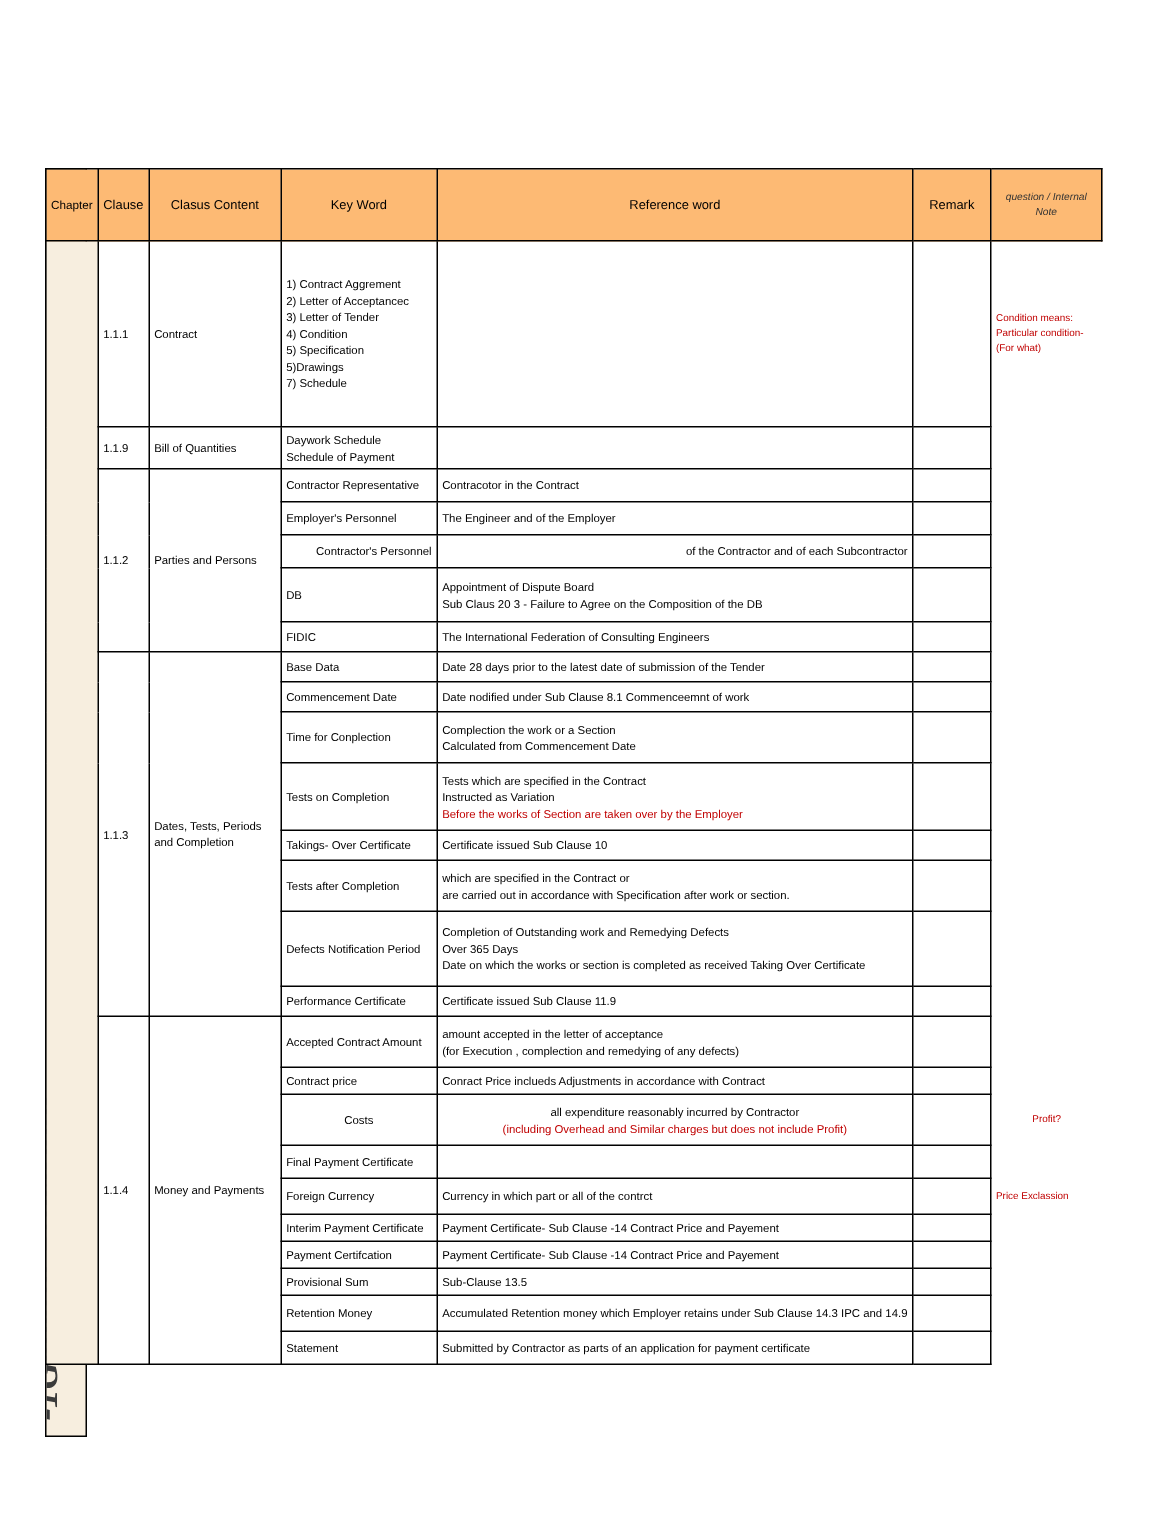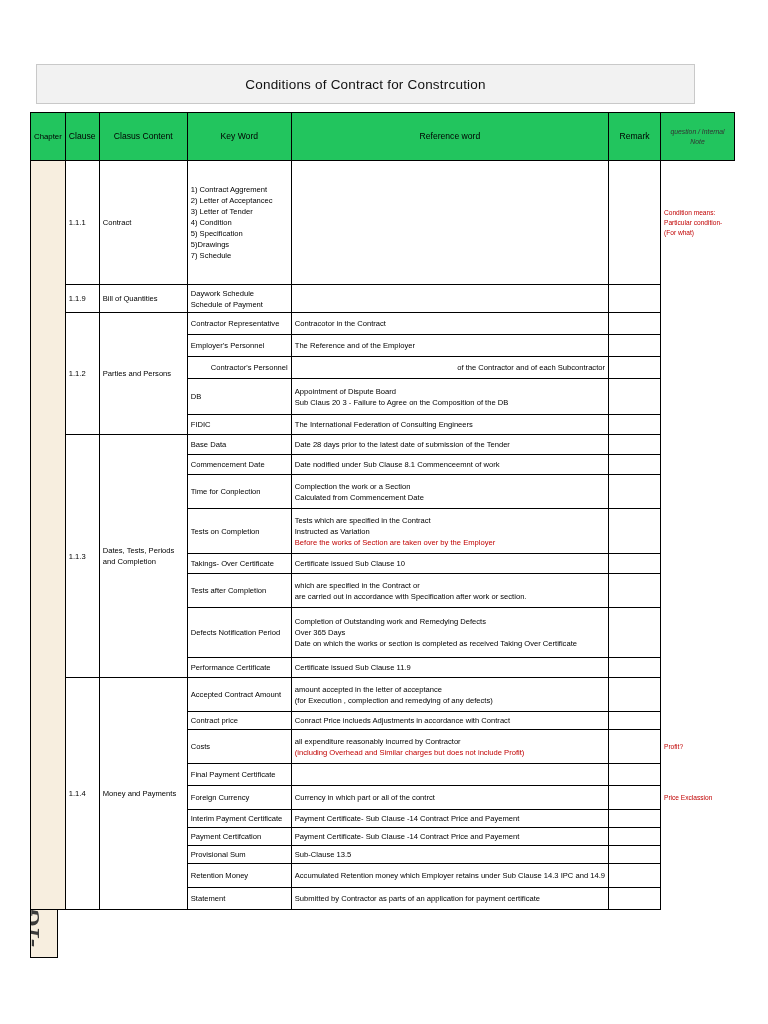--- a/index.html
+++ b/index.html
@@ -81,21 +81,21 @@
     font-size: 7.6px;
   }
   table.grid td, table.grid th {
     border: 1px solid #000;
     padding: 1px 3px;
     vertical-align: middle;
     box-sizing: border-box;
     line-height: 1.45;
   }
   th.hdr {
-    background: #22c55e;
+    background: #fdba74;
     font-weight: 400;
     font-size: 8.6px;
     text-align: center;
     height: 48px;
   }
   th.hdr.chap { font-size: 7.8px; }
   
   col.c-chap   { width: 28px; }
   col.c-clause { width: 34px; }
   col.c-content{ width: 88px; }
@@ -136,23 +136,20 @@
   }
   .lines div { white-space: nowrap; }
   .notecol div { white-space: nowrap; }
   
 </style>
 </head>
 <body>
 
 <div class="page">
 
-  <div class="title-band">
-    <span class="title-text">Conditions of Contract for Constrcution</span>
-  </div>
 
   <div class="chapter-strip">
     <div class="vwrap">
       <div class="vtext">-1General Provisions</div>
     </div>
   </div>
 
   <table class="grid">
     <colgroup>
       <col class="c-chap">
@@ -217,21 +214,21 @@
             <div>Contracotor in the Contract</div>
           </td>
           <td class="remark"></td>
           <td class="note notecol"></td>
         </tr>
         <tr style="height: 22px;">
           <td class="key lines">
             <div>Employer's Personnel</div>
           </td>
           <td class="ref lines">
-            <div>The Reference and of the Employer</div>
+            <div>The Engineer and of the Employer</div>
           </td>
           <td class="remark"></td>
           <td class="note notecol"></td>
         </tr>
         <tr style="height: 22px; text-align: right;">
           <td class="key lines">
             <div>Contractor's Personnel</div>
           </td>
           <td class="ref lines">
             <div>of the Contractor and of each Subcontractor</div>
@@ -364,21 +361,21 @@
         <tr style="height: 18px;">
           <td class="key lines">
             <div>Contract price</div>
           </td>
           <td class="ref lines">
             <div>Conract Price inclueds Adjustments in accordance with Contract</div>
           </td>
           <td class="remark"></td>
           <td class="note notecol"></td>
         </tr>
-        <tr style="height: 34px;">
+        <tr style="height: 34px; text-align: center;">
           <td class="key lines">
             <div>Costs</div>
           </td>
           <td class="ref lines">
             <div>all expenditure reasonably incurred by Contractor</div>
             <div class="red">(including Overhead and Similar charges but does not include Profit)</div>
           </td>
           <td class="remark"></td>
           <td class="note notecol">
             <div>Profit?</div>

